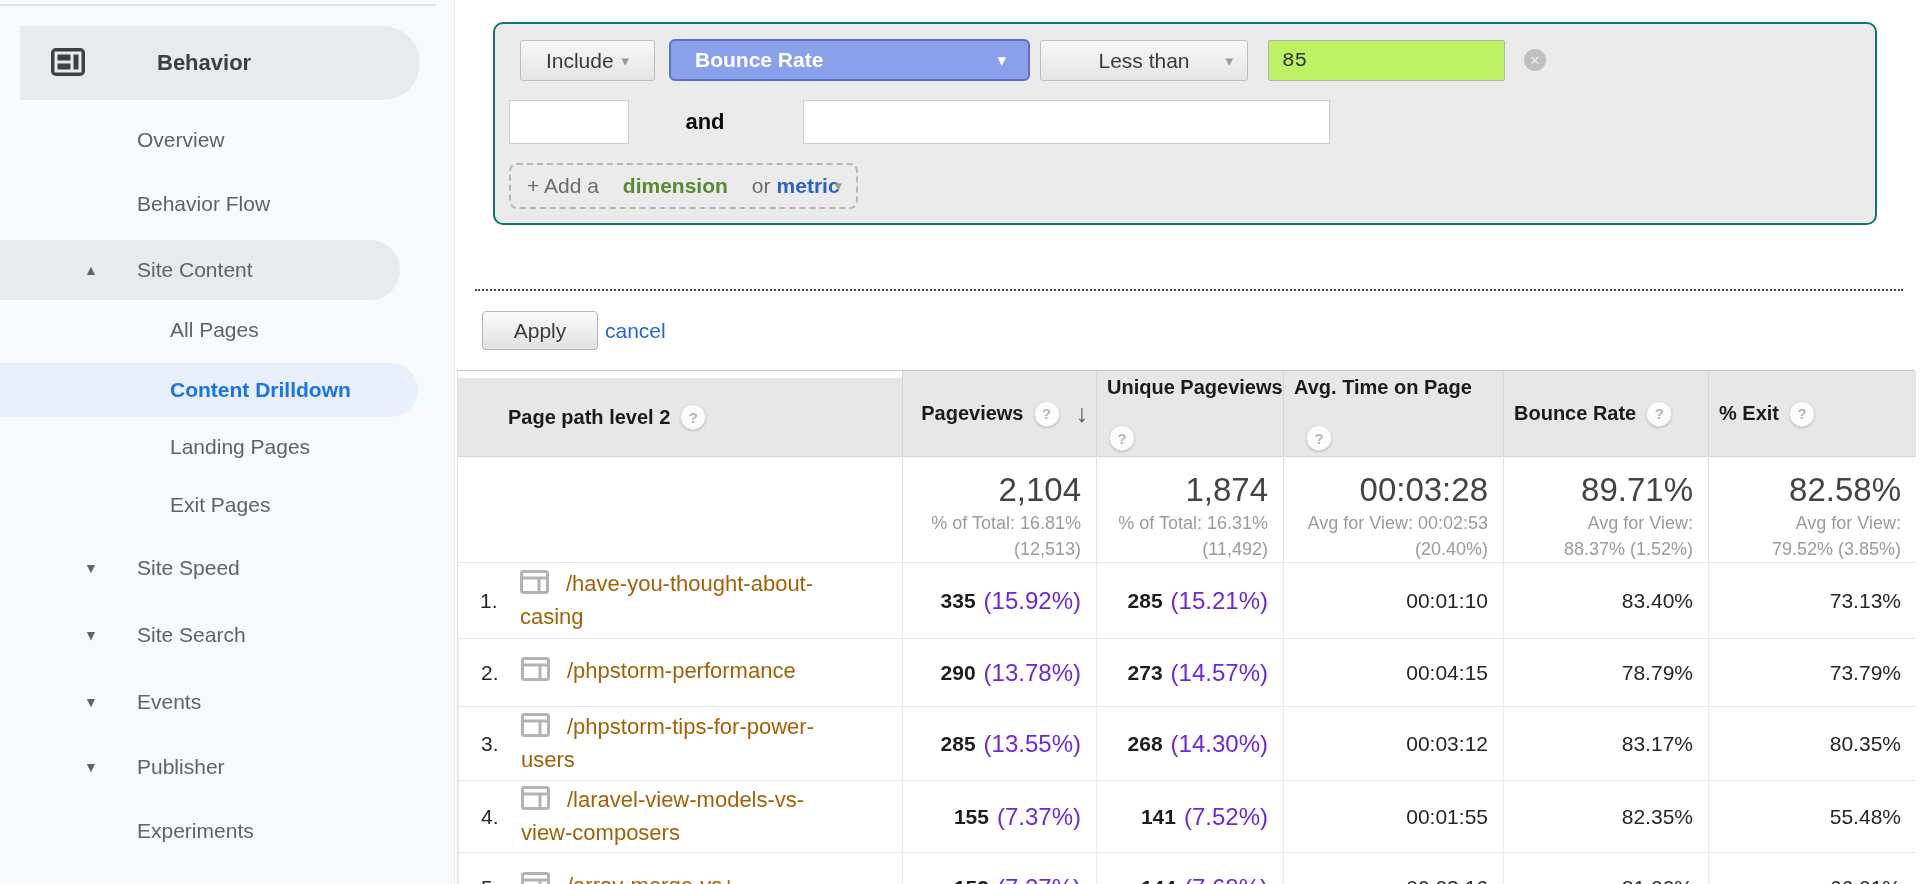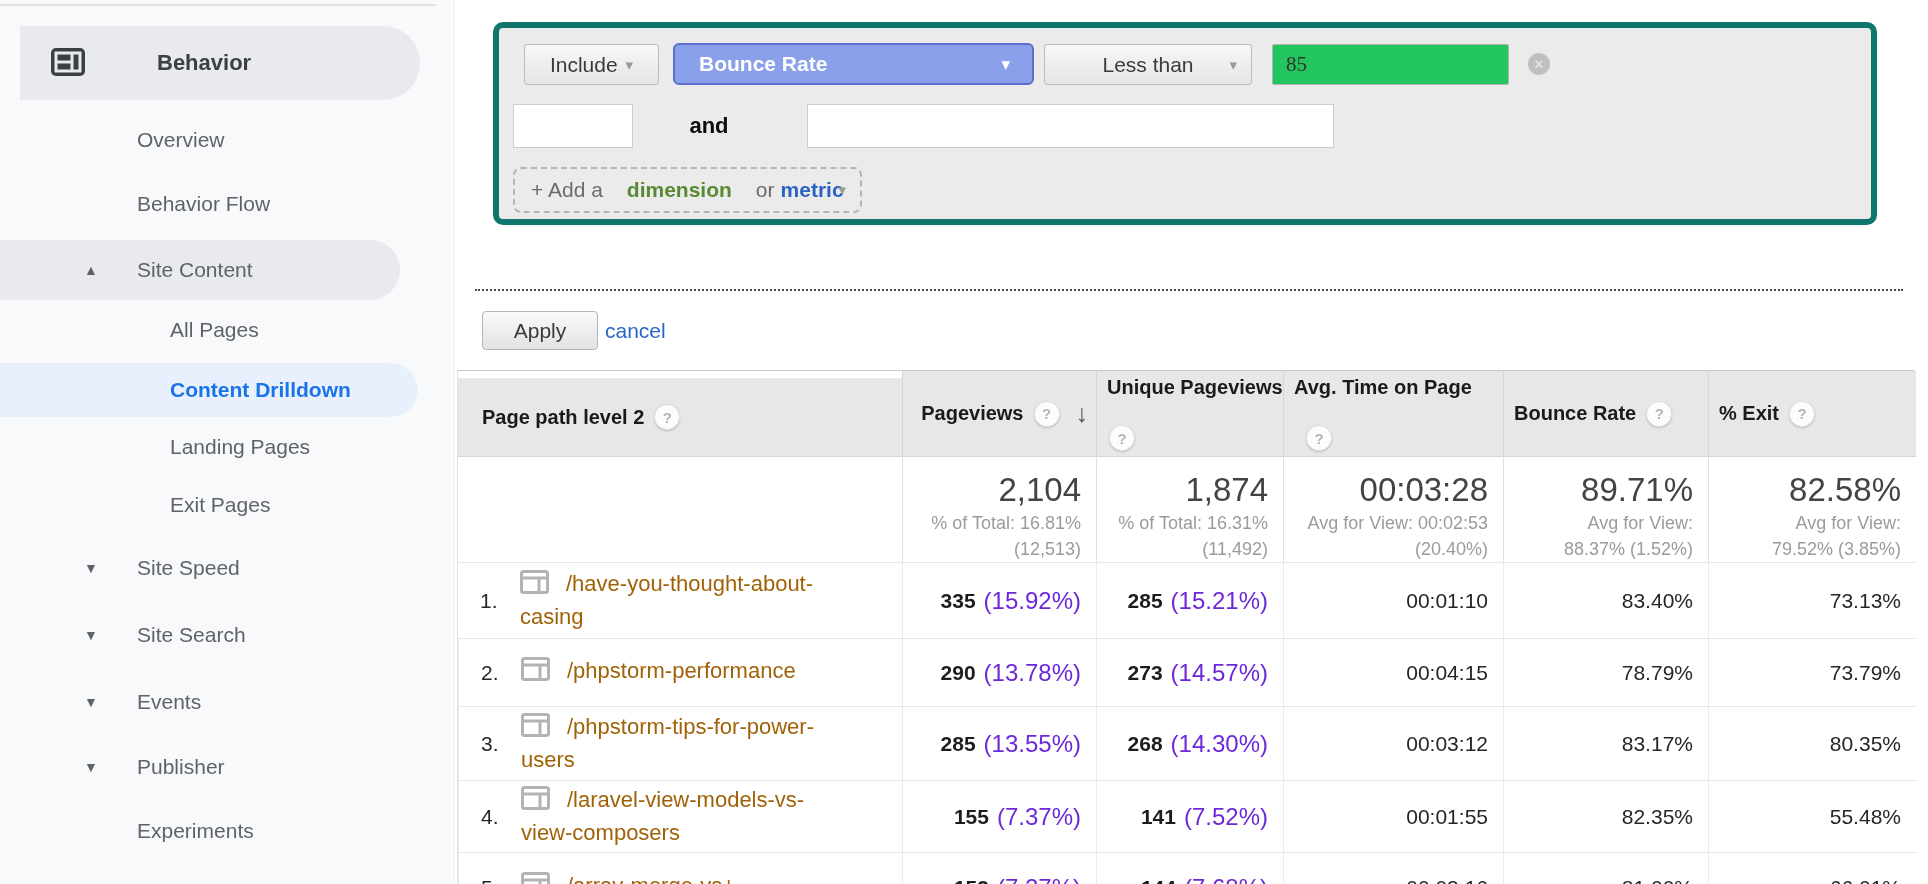--- a/index.html
+++ b/index.html
@@ -19,37 +19,37 @@
   .ind2 { padding-left:170px; }
   .nav-tri { position:absolute; left:84px; font-size:14px; color:#5f6368; }
   .behavior-item { top:26px; height:74px; font-size:22px; color:#3c4043; font-weight:bold;margin-left:20px; }
   .behavior-icon-box { position:absolute; left:30px; top:20px; }
   .cd-label { color:#1a73e8; font-weight:bold; }
 
   
   .main { position:absolute; left:455px; top:0; width:1473px; height:884px; background:#fff; }
 
   .filter-panel { position:absolute; left:38px; top:22px; width:1384px; height:203px;
-                  background:#ebebeb; border:6px solid #0f766e; border-radius:10px; }
+                  background:#ebebeb; border:2px solid #0f766e; border-radius:10px; }
   .btn-gray { position:absolute; display:flex; align-items:center; justify-content:center;
               gap:8px; background:linear-gradient(#f7f7f7,#e5e5e5); border:1px solid #bdbdbd;
               border-radius:3px; font-size:21px; color:#3a3a3a; cursor:pointer; }
   .btn-arrow { color:#999; font-size:15px; }
   .btn-include { left:25px; top:16px; width:135px; height:41px; }
   .btn-operator { left:545px; top:16px; width:208px; height:41px; }
   .btn-operator .btn-arrow { position:absolute; right:14px; }
   .dd-metric { position:absolute; left:174px; top:15px; width:361px; height:42px;
                background:#8ba0ea; border:2px solid #5c6fce; border-radius:6px;
                display:flex; align-items:center; color:#fff; font-weight:bold;
                font-size:21px; padding-left:24px; cursor:pointer; }
   .dd-metric .dd-arrow { position:absolute; right:22px; font-size:17px; color:#fff; }
   .filter-input { position:absolute; left:773px; top:16px; width:237px; height:41px;
-                  border:1px solid #b3b3b3; border-radius:2px; background:#22c55e;
+                  border:1px solid #b3b3b3; border-radius:2px; background:#bef264;
                   font-size:21px; color:#333; padding-left:13px;
-                  font-family:Liberation Serif, serif; }
+                  font-family:Liberation Mono, monospace; }
   .clear-circle { position:absolute; left:1029px; top:25px; width:22px; height:22px;
                   border-radius:50%; background:#bfbfbf; color:#ebebeb; font-size:13px;
                   display:flex; align-items:center; justify-content:center; cursor:pointer; }
   .slot { position:absolute; top:76px; height:44px; background:#fff; border:1px solid #cdcdcd; }
   .slot-left { left:14px; width:120px; }
   .slot-right { left:308px; width:527px; }
   .and-label { position:absolute; left:160px; top:76px; width:100px; height:44px;
                display:flex; align-items:center; justify-content:center;
                font-size:22px; font-weight:bold; color:#0c0c0c; }
   .add-btn { position:absolute; left:14px; top:139px; width:349px; height:46px;
@@ -69,21 +69,21 @@
 
   
   .ga-table { position:absolute; left:2px; top:370px; width:1458px;
               display:grid; grid-template-columns:444px 194px 187px 220px 205px 208px;
               grid-template-rows:85px 106px 76px 68px 74px 72px 70px;
               border-top:1px solid #c9c9c9; border-left:1px solid #e0e0e0;
               border-right:1px solid #dcdcdc; }
   .hc { background:#e7e7e7; display:flex; align-items:center; font-size:20px;
         font-weight:bold; color:#1a1a1a; padding:0 10px; flex-wrap:wrap; row-gap:4px; }
   .hc + .hc { border-left:1px solid #d6d6d6; }
-  .hc-path { padding-left:24px; flex-wrap:nowrap;margin-top:7px; }
+  .hc-path { padding-left:50px; flex-wrap:nowrap;margin-top:7px; }
   .hc-right { justify-content:flex-end; padding-right:8px; flex-wrap:nowrap; }
   .hbreak { flex-basis:100%; height:0; }
   .help { width:26px; height:26px; border-radius:50%; background:#fcfcfc;
           border:1px solid #e2e2e2; box-shadow:0 1px 2px rgba(0,0,0,.18);
           color:#b5b5b5; font-size:15px; font-weight:bold; display:inline-flex;
           align-items:center; justify-content:center; margin-left:10px; cursor:pointer;
           flex:0 0 auto; }
   .sort-arrow { font-size:25px; color:#555; margin-left:16px; cursor:pointer; }
 
   .sc { background:#fff; border-top:1px solid #d5d5d5; text-align:right;

